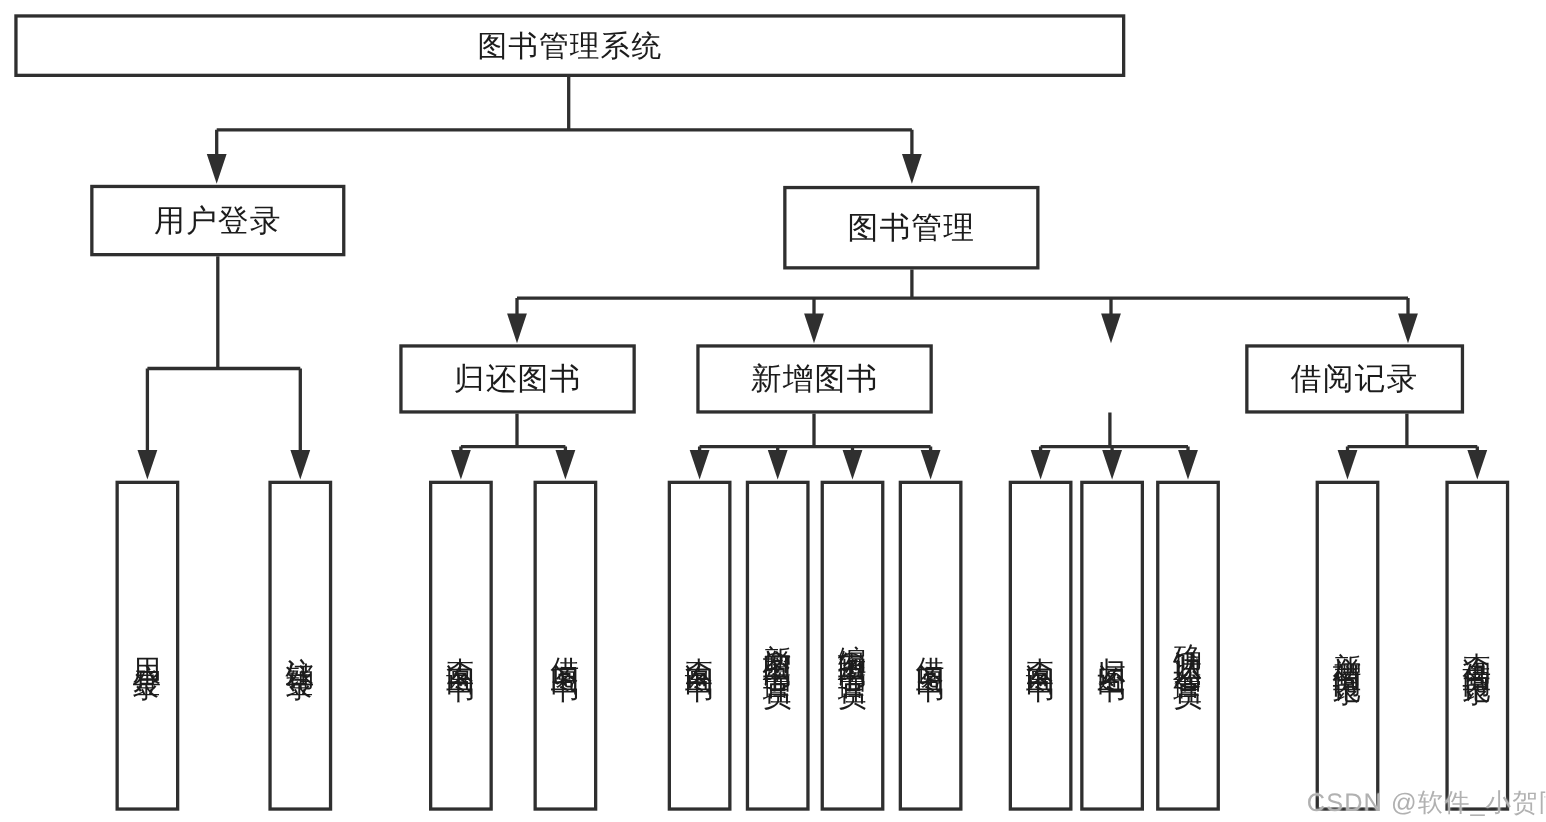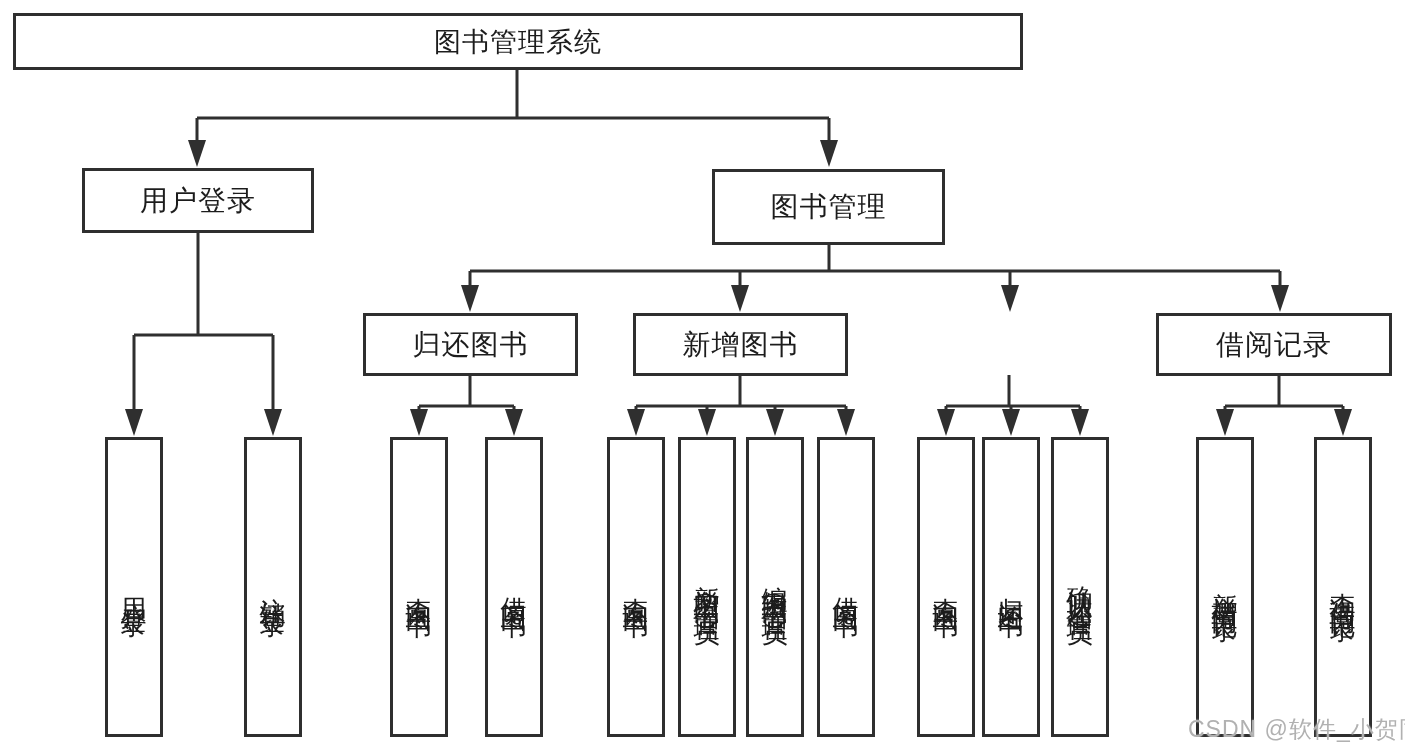--- a/index.html
+++ b/index.html
@@ -89,21 +89,21 @@
     </g>
   </svg>
 
   <div class="node h root" style="left:13px; top:13px; width:1010px; height:57px;">图书管理系统</div>
 
   <div class="node h" style="left:82px; top:168px; width:232px; height:65px;">用户登录</div>
   <div class="node h" style="left:712px; top:169px; width:233px; height:76px;">图书管理</div>
 
   <div class="node h" style="left:363px; top:313px; width:215px; height:63px;">归还图书</div>
   <div class="node h" style="left:633px; top:313px; width:215px; height:63px;">新增图书</div>
-  <div class="node h" style="left:1156px; top:313px; width:236px; height:63px;">借阅记录</div>
+  <div class="node h" style="left:1132px; top:313px; width:199px; height:63px;">借阅记录</div>
 
   <div class="node v" style="left:105px; top:437px; width:58px; height:300px;">用户登录</div>
   <div class="node v" style="left:244px; top:437px; width:58px; height:300px;">注销登录</div>
 
   <div class="node v" style="left:390px; top:437px; width:58px; height:300px;">查询图书</div>
   <div class="node v" style="left:485px; top:437px; width:58px; height:300px;">借阅图书</div>
 
   <div class="node v" style="left:607px; top:437px; width:58px; height:300px;">查询图书</div>
   <div class="node v" style="left:678px; top:437px; width:58px; height:300px;">新增图书（管理员）</div>
   <div class="node v" style="left:746px; top:437px; width:58px; height:300px;">编辑图书（管理员）</div>

